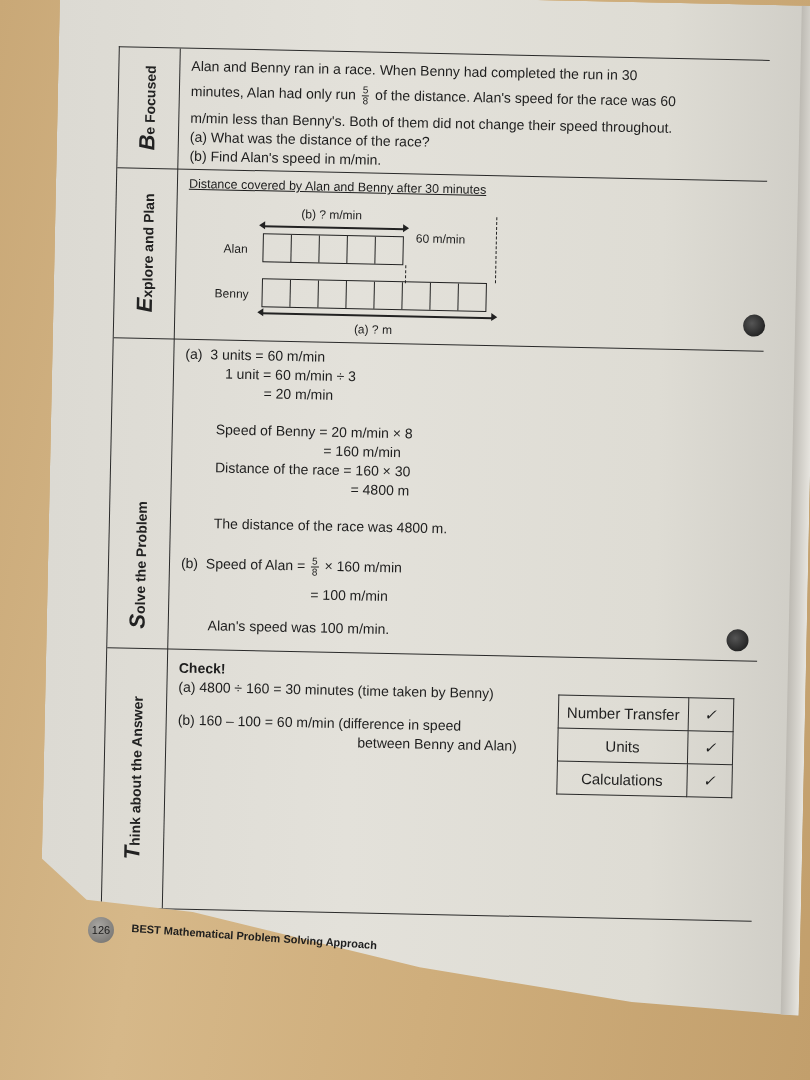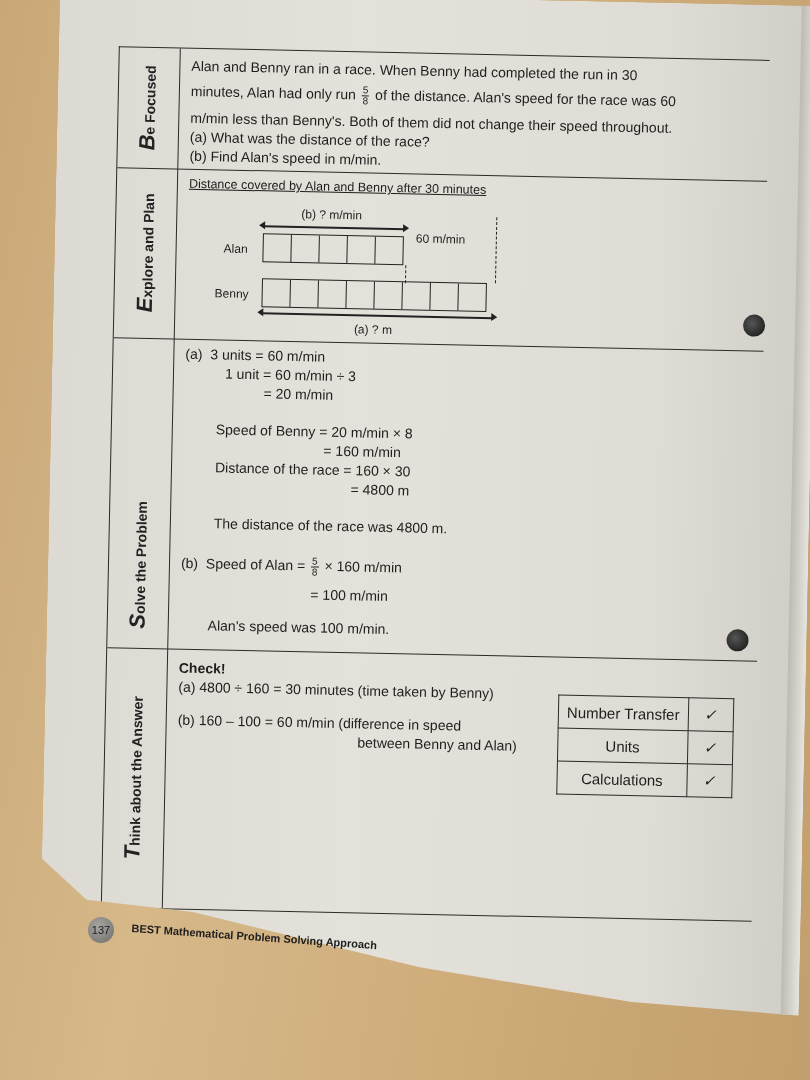--- a/index.html
+++ b/index.html
@@ -184,14 +184,14 @@
             </tr>
       </tbody>
         </table>
     </div>
   </div>
 
   <div class="hole" style="left:690px;top:310px;"></div>
   <div class="hole" style="left:680px;top:625px;"></div>
 </div>
 
-<div class="pg-num">137</div>
+<div class="pg-num">126</div>
 <div class="footer-title">BEST Mathematical Problem Solving Approach</div>
 
 </body></html>

